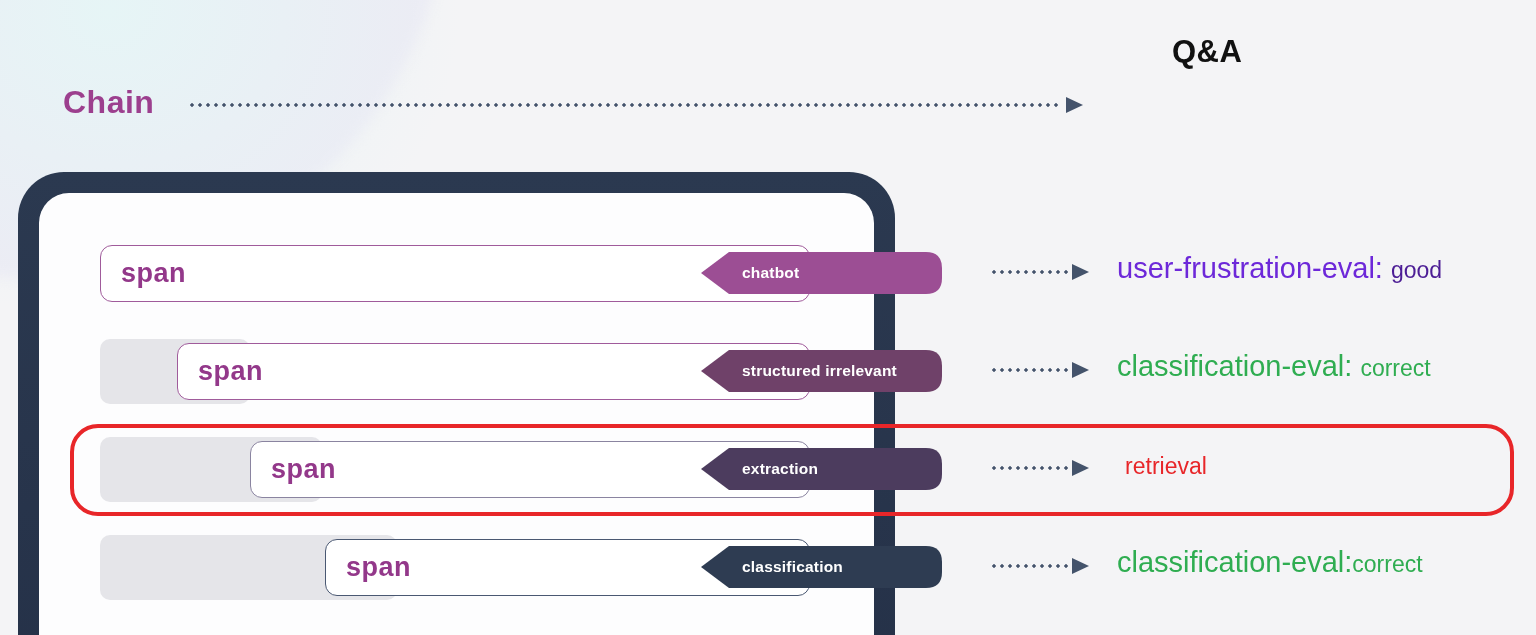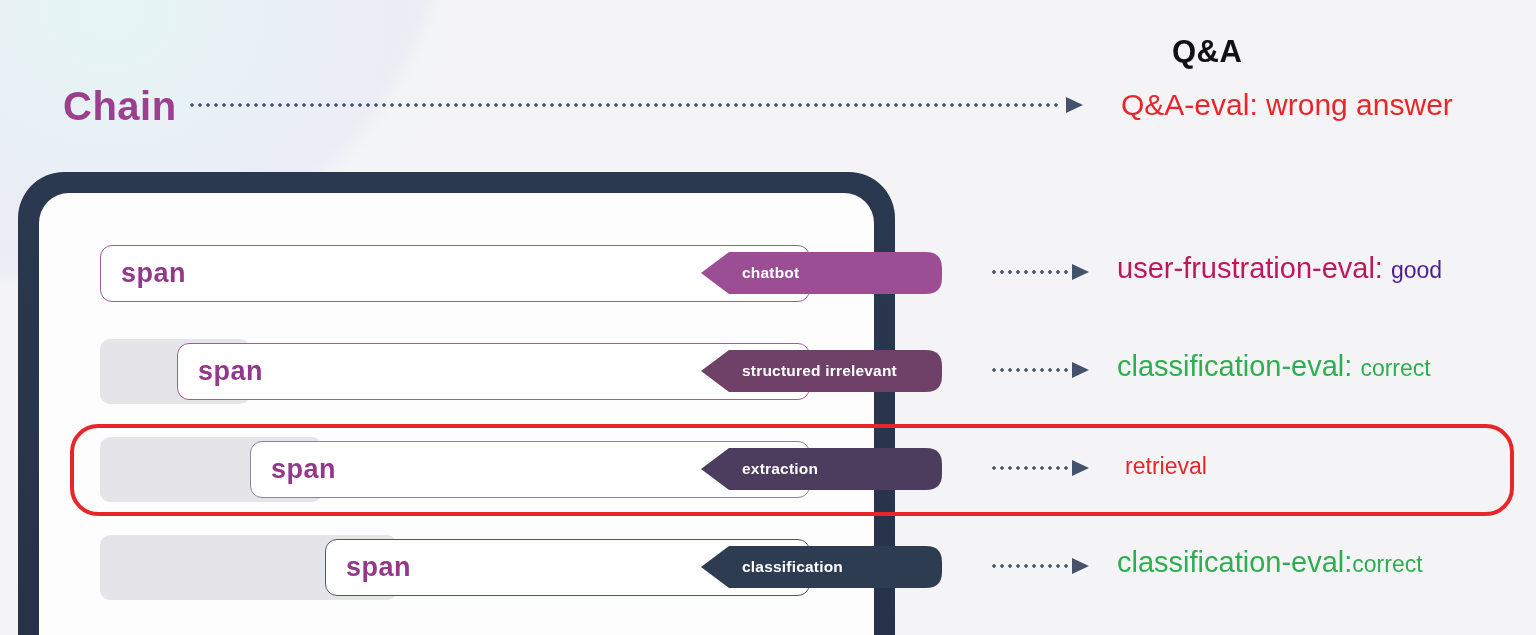--- a/index.html
+++ b/index.html
@@ -5,21 +5,21 @@
   html,body{margin:0;padding:0;}
   body{font-family:"Liberation Sans","DejaVu Sans",sans-serif;background:#f4f4f6;}
   #page{position:relative;width:1536px;height:635px;overflow:hidden;background:#f4f4f6;}
 
   
   .blob{position:absolute;border-radius:50%;pointer-events:none;}
   .blob-lavender{left:-350px;top:-520px;width:800px;height:800px;background:#ecebf4;filter:blur(6px);}
   .blob-mint{left:-240px;top:-300px;width:700px;height:620px;background:radial-gradient(closest-side,#e6f5f6,rgba(230,245,246,0));}
 
   
-  .chain-label{position:absolute;left:63px;top:84px;font-size:40px;font-weight:800;color:#9c3f8e;letter-spacing:.5px;}
+  .chain-label{position:absolute;left:63px;top:84px;font-size:32px;font-weight:800;color:#9c3f8e;letter-spacing:.5px;}
   .dots{position:absolute;height:4px;background-image:radial-gradient(circle,#44536b 1.5px,rgba(0,0,0,0) 1.8px);background-size:8px 4px;background-repeat:repeat-x;background-position:left center;}
   .chain-dots{left:188px;top:103px;width:874px;}
   .ah{position:absolute;width:0;height:0;border-top:8px solid transparent;border-bottom:8px solid transparent;border-left:17px solid #44536b;}
   .chain-ah{left:1066px;top:97px;}
 
   .qa-heading{position:absolute;left:1172px;top:34px;font-size:31px;font-weight:800;color:#111111;letter-spacing:.5px;}
   .qa-eval{position:absolute;left:1121px;top:88px;font-size:30px;font-weight:500;}
 
   
   .frame{position:absolute;left:18px;top:172px;width:877px;height:600px;background:linear-gradient(180deg,#2b3950,#243047);border-radius:46px;z-index:1;}
@@ -65,39 +65,38 @@
 
 <div id="page">
 
   <div class="blob blob-lavender"></div>
   <div class="blob blob-mint"></div>
 
   <div class="chain-label">Chain</div>
   <div class="dots chain-dots"></div>
   <div class="ah chain-ah"></div>
   <div class="qa-heading">Q&amp;A</div>
-  <div class="qa-eval" style="color: rgb(232, 38, 41);">Q&amp;A-eval: wrong answer</div>
 
   <div class="frame">
     <div class="frame-inner"></div>
   </div>
 
   <div class="layer">
 
     <div class="r0">
       <div class="spanbox">
         <div class="spantext">span</div>
       </div>
       <svg class="tag" viewBox="0 0 243 46">
           <path d="M1 23 L29 2 L226 2 Q242 2 242 18 L242 28 Q242 44 226 44 L29 44 Z" fill="#9c4e94"></path>
         </svg>
       <div class="tagtext">chatbot</div>
       <div class="dots row-dots"></div>
       <div class="ah"></div>
-      <div class="eval"><span style="color: #be185d;">user-frustration-eval:</span><span> </span><span class="small" style="color: #4c1d95;">good</span></div>
+      <div class="eval"><span style="color: #6d28d9;">user-frustration-eval:</span><span> </span><span class="small" style="color: #4c1d95;">good</span></div>
     </div>
 
     <div class="r1">
       <div class="gray"></div>
       <div class="spanbox">
         <div class="spantext">span</div>
       </div>
       <svg class="tag" viewBox="0 0 243 46">
           <path d="M1 23 L29 2 L226 2 Q242 2 242 18 L242 28 Q242 44 226 44 L29 44 Z" fill="#6f4169"></path>
         </svg>

